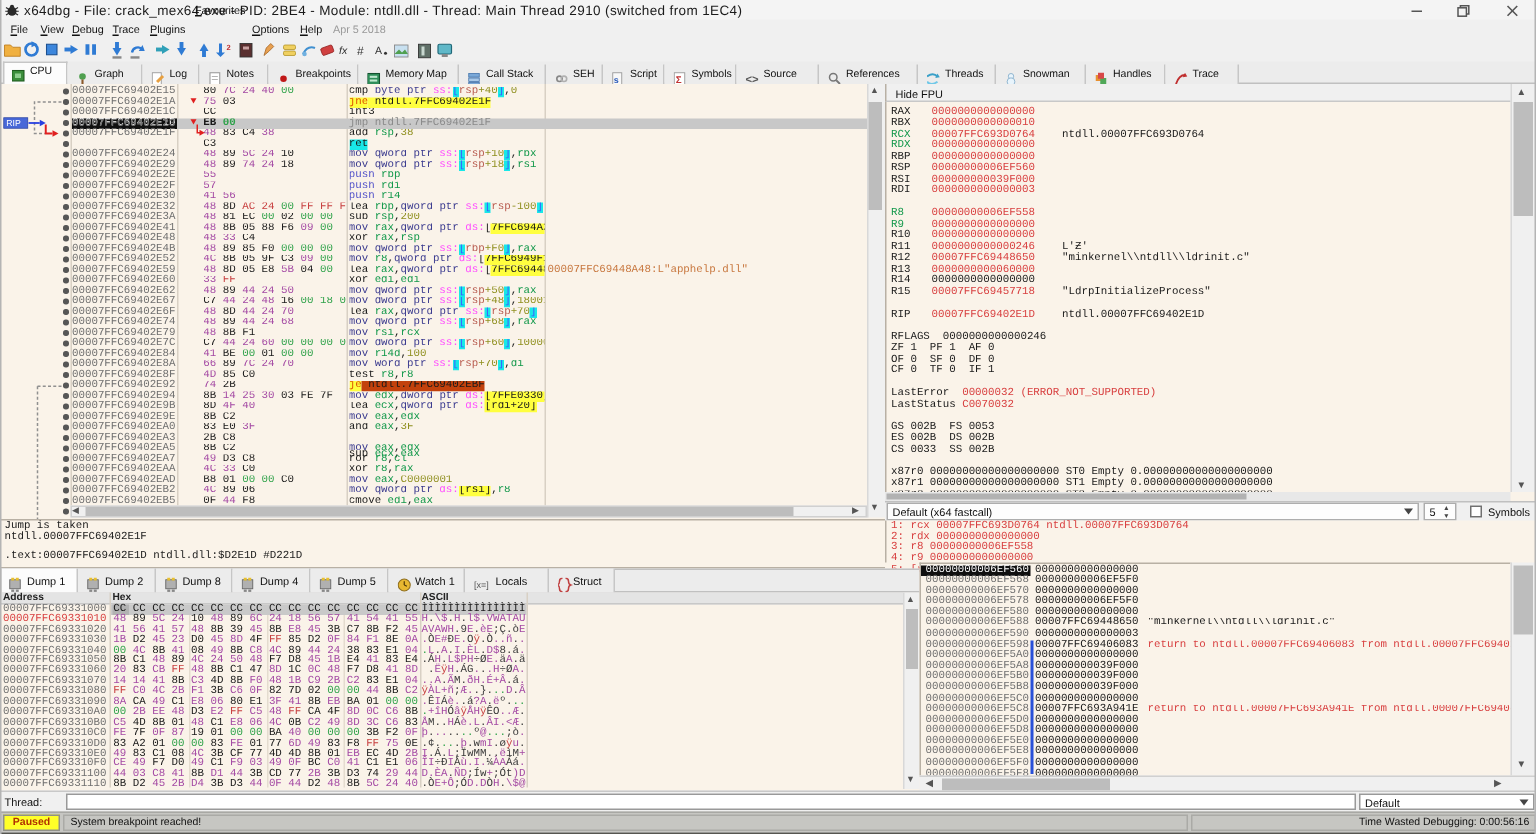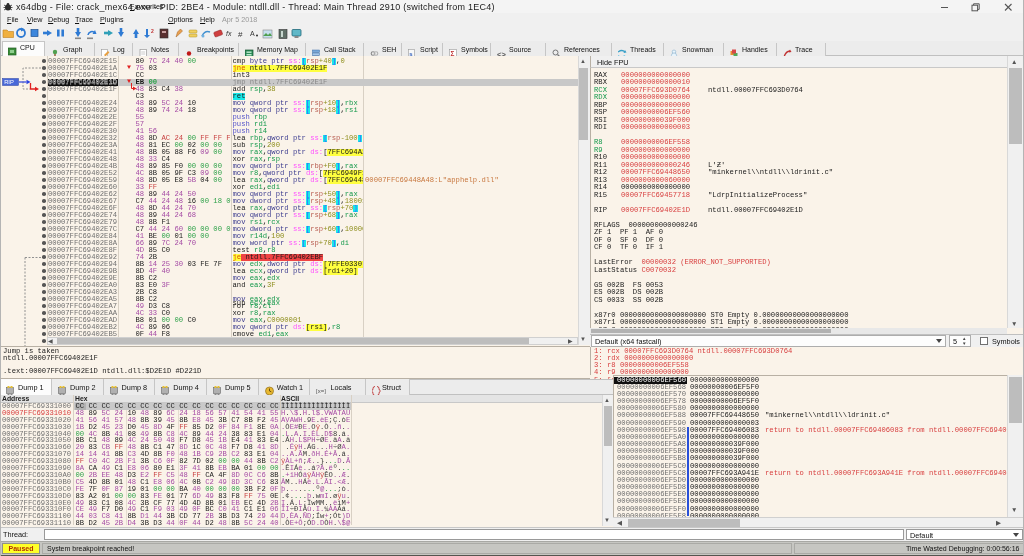--- a/index.html
+++ b/index.html
@@ -290,21 +290,21 @@
 <div class="a m" style="left:48px;top:239.5px;"><span style="color:#707070">00007FFC69402E8A</span></div>
 <div class="a m" style="left:135.5px;top:239.5px;width:95px;overflow:hidden"><span style="color:#a44aa4">66</span><span style="color:#1a1a1a">&nbsp;</span><span style="color:#1a1a1a">89</span><span style="color:#1a1a1a">&nbsp;</span><span style="color:#a44aa4">7C</span><span style="color:#1a1a1a">&nbsp;</span><span style="color:#a44aa4">24</span><span style="color:#1a1a1a">&nbsp;</span><span style="color:#a44aa4">70</span></div>
 <div class="a m" style="left:232.5px;top:239.5px;width:130px;overflow:hidden"><span style="color:#3b3b8f">mov&nbsp;</span><span style="color:#3b3b8f">word&nbsp;ptr&nbsp;</span><span style="color:#ff4dff">ss:</span><span style="color:#3c5aff;background:#18e8e8">[</span><span style="color:#b85c50">rsp</span><span style="color:#8f8f1f">+70</span><span style="color:#3c5aff;background:#18e8e8">]</span><span style="color:#1a1a1a">,</span><span style="color:#12984a">di</span></div>
 <div class="a" style="left:42px;top:241.1px;width:3.6px;height:3.6px;border-radius:50%;background:#565656"></div>
 <div class="a m" style="left:48px;top:246.5px;"><span style="color:#707070">00007FFC69402E8F</span></div>
 <div class="a m" style="left:135.5px;top:246.5px;width:95px;overflow:hidden"><span style="color:#a44aa4">4D</span><span style="color:#1a1a1a">&nbsp;</span><span style="color:#1a1a1a">85</span><span style="color:#1a1a1a">&nbsp;</span><span style="color:#1a1a1a">C0</span></div>
 <div class="a m" style="left:232.5px;top:246.5px;width:130px;overflow:hidden"><span style="color:#1a1a1a">test&nbsp;</span><span style="color:#12984a">r8</span><span style="color:#1a1a1a">,</span><span style="color:#12984a">r8</span></div>
 <div class="a" style="left:42px;top:248.1px;width:3.6px;height:3.6px;border-radius:50%;background:#565656"></div>
 <div class="a m" style="left:48px;top:253.5px;"><span style="color:#707070">00007FFC69402E92</span></div>
 <div class="a m" style="left:135.5px;top:253.5px;width:95px;overflow:hidden"><span style="color:#a44aa4">74</span><span style="color:#1a1a1a">&nbsp;</span><span style="color:#1a1a1a">2B</span></div>
-<div class="a m" style="left:232.5px;top:253.5px;width:130px;overflow:hidden"><span style="color:#de5400;background:#ffff3f">je</span><span style="color:#1a1a1a;background:#ef4444">&nbsp;ntdll.7FFC69402EBF</span></div>
+<div class="a m" style="left:232.5px;top:253.5px;width:130px;overflow:hidden"><span style="color:#de5400;background:#ffff3f">je</span><span style="color:#1a1a1a;background:#c2410c">&nbsp;ntdll.7FFC69402EBF</span></div>
 <div class="a" style="left:42px;top:255.1px;width:3.6px;height:3.6px;border-radius:50%;background:#565656"></div>
 <div class="a m" style="left:48px;top:260.5px;"><span style="color:#707070">00007FFC69402E94</span></div>
 <div class="a m" style="left:135.5px;top:260.5px;width:95px;overflow:hidden"><span style="color:#1a1a1a">8B</span><span style="color:#1a1a1a">&nbsp;</span><span style="color:#a44aa4">14</span><span style="color:#1a1a1a">&nbsp;</span><span style="color:#a44aa4">25</span><span style="color:#1a1a1a">&nbsp;</span><span style="color:#a44aa4">30</span><span style="color:#1a1a1a">&nbsp;</span><span style="color:#1a1a1a">03</span><span style="color:#1a1a1a">&nbsp;</span><span style="color:#1a1a1a">FE</span><span style="color:#1a1a1a">&nbsp;</span><span style="color:#1a1a1a">7F</span></div>
 <div class="a m" style="left:232.5px;top:260.5px;width:130px;overflow:hidden"><span style="color:#3b3b8f">mov&nbsp;</span><span style="color:#12984a">edx</span><span style="color:#1a1a1a">,</span><span style="color:#3b3b8f">dword&nbsp;ptr&nbsp;</span><span style="color:#ff4dff">ds:</span><span style="color:#1a1a1a;background:#ffff3f">[7FFE0330]</span></div>
 <div class="a" style="left:42px;top:262.1px;width:3.6px;height:3.6px;border-radius:50%;background:#565656"></div>
 <div class="a m" style="left:48px;top:267.5px;"><span style="color:#707070">00007FFC69402E9B</span></div>
 <div class="a m" style="left:135.5px;top:267.5px;width:95px;overflow:hidden"><span style="color:#1a1a1a">8D</span><span style="color:#1a1a1a">&nbsp;</span><span style="color:#a44aa4">4F</span><span style="color:#1a1a1a">&nbsp;</span><span style="color:#a44aa4">40</span></div>
 <div class="a m" style="left:232.5px;top:267.5px;width:130px;overflow:hidden"><span style="color:#1a1a1a">lea&nbsp;</span><span style="color:#12984a">ecx</span><span style="color:#1a1a1a">,</span><span style="color:#3b3b8f">qword&nbsp;ptr&nbsp;</span><span style="color:#ff4dff">ds:</span><span style="color:#1a1a1a;background:#ffff3f">[rdi+20]</span></div>
 <div class="a" style="left:42px;top:269.1px;width:3.6px;height:3.6px;border-radius:50%;background:#565656"></div>
 <div class="a m" style="left:48px;top:274.5px;"><span style="color:#707070">00007FFC69402E9E</span></div>

